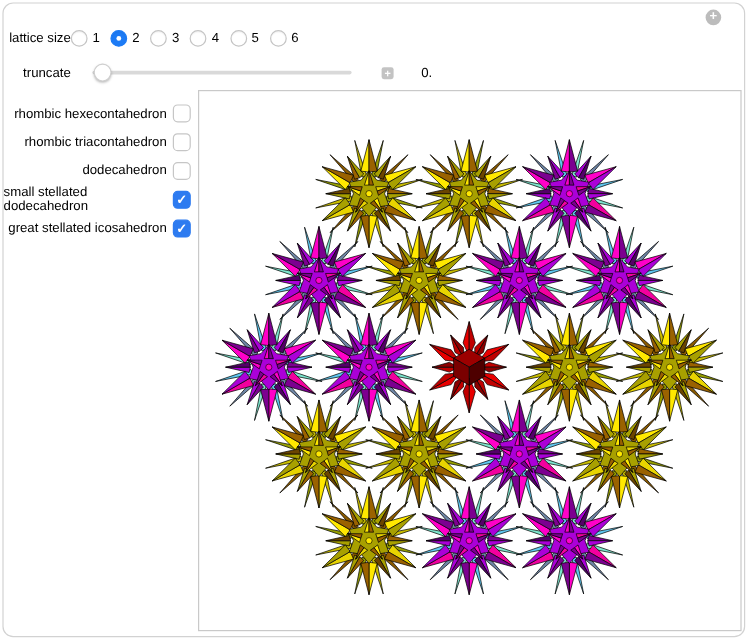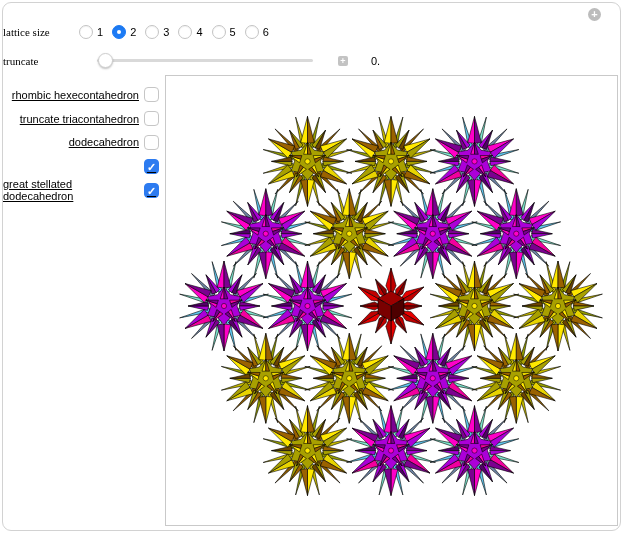--- a/index.html
+++ b/index.html
@@ -6,39 +6,39 @@
   body{width:623px;height:533px;position:relative;overflow:hidden;
        font-family:"Liberation Sans",sans-serif;color:#000;}
   .panel{position:absolute;left:2px;top:2px;width:617px;height:527px;
          border:1px solid #d2d2d2;border-radius:9px;background:#fff;}
   
   .panel-expand{position:absolute;left:585px;top:5px;width:13px;height:13px;border-radius:50%;
                 background:#bcbcbc;color:#fff;font-size:11px;font-weight:bold;line-height:12px;
                 text-align:center;cursor:pointer;}
   
   .ctl-row{position:absolute;display:flex;align-items:center;font-size:11px;}
-  .ctl-label{display:inline-block;width:56px;margin-right:20px;color:#000;font-family:Liberation Serif, serif;}
+  .ctl-label{display:inline-block;width:56px;text-align:right;margin-right:0;color:#000;}
   .radio-group{display:flex;align-items:center;gap:9px;}
   .radio-opt{display:flex;align-items:center;gap:4px;cursor:pointer;}
   .radio{width:14px;height:14px;border-radius:50%;background:#fff;border:1px solid #c4c4c4;
          box-shadow:inset 0 1px 1px rgba(0,0,0,.05);box-sizing:border-box;position:relative;}
   .radio.sel{background:#1d7bf5;border-color:#1d7bf5;}
   .radio.sel::after{content:"";position:absolute;left:4px;top:4px;width:4px;height:4px;
                     border-radius:50%;background:#fff;}
   .slider{position:relative;width:216px;height:15px;}
   .slider-track{position:absolute;left:0;right:0;top:6px;height:3px;border-radius:2px;background:#d9d9d9;}
   .slider-thumb{position:absolute;left:1px;top:0;width:15px;height:15px;border-radius:50%;
                 background:#fff;border:1px solid #cfcfcf;box-shadow:0 1px 2px rgba(0,0,0,.25);box-sizing:border-box;}
   .mini-expand{width:10px;height:10px;margin-left:7px;background:#c3c3c3;border-radius:2px;
                color:#fff;font-size:9px;font-weight:bold;line-height:10px;text-align:center;cursor:pointer;}
   .slider-value{margin-left:5px;font-size:11px;}
   
   .cb-list{position:absolute;left:0;top:80px;width:158px;}
   .cb-row{height:23.8px;display:flex;align-items:center;justify-content:flex-end;gap:5px;
-          padding-right:2px;font-size:11px;text-decoration:underline;}
+          padding-right:2px;font-size:11px;}
   .cb-box{width:15px;height:15px;box-sizing:border-box;border-radius:4px;border:1px solid #c6c6c6;
           background:#fff;flex:0 0 auto;color:#fff;font-size:11px;font-weight:bold;
           line-height:14px;text-align:center;cursor:pointer;}
   .cb-box.checked{background:#2d7bf0;border-color:#2d7bf0;}
   
   .graphic-frame{position:absolute;left:162px;top:72px;width:451px;height:449px;
                  border:1px solid #c9c9c9;background:#fff;box-sizing:content-box;}
   .graphic-frame svg{display:block;width:451px;height:449px;}
 </style>
 </head>
@@ -87,32 +87,33 @@
     <div class="mini-expand">+</div>
     <span class="slider-value">0.</span>
   </div>
 
   <div class="cb-list" id="cb-list">
       <div class="cb-row">
         <span>rhombic hexecontahedron</span>
         <span class="cb-box"></span>
       </div>
       <div class="cb-row">
-        <span>truncate triacontahedron</span>
+        <span>rhombic triacontahedron</span>
         <span class="cb-box"></span>
       </div>
       <div class="cb-row">
         <span>dodecahedron</span>
         <span class="cb-box"></span>
       </div>
       <div class="cb-row">
+        <span>small stellated dodecahedron</span>
         <span class="cb-box checked">✓</span>
       </div>
       <div class="cb-row">
-        <span>great stellated dodecahedron</span>
+        <span>great stellated icosahedron</span>
         <span class="cb-box checked">✓</span>
       </div>
     </div>
 
   <div class="graphic-frame">
     <svg id="lattice-svg" viewBox="0 0 451 449">
         <g>
           <polygon points="153.4,41.0 143.3,70.5 147.4,71.6" fill="#97A000" stroke="#000" stroke-width="0.6" stroke-linejoin="round"></polygon>
           <polygon points="174.0,52.9 150.5,73.4 153.5,76.4" fill="#8A5A00" stroke="#000" stroke-width="0.6" stroke-linejoin="round"></polygon>
           <polygon points="185.9,73.5 155.3,79.5 156.4,83.6" fill="#C9BD00" stroke="#000" stroke-width="0.6" stroke-linejoin="round"></polygon>

